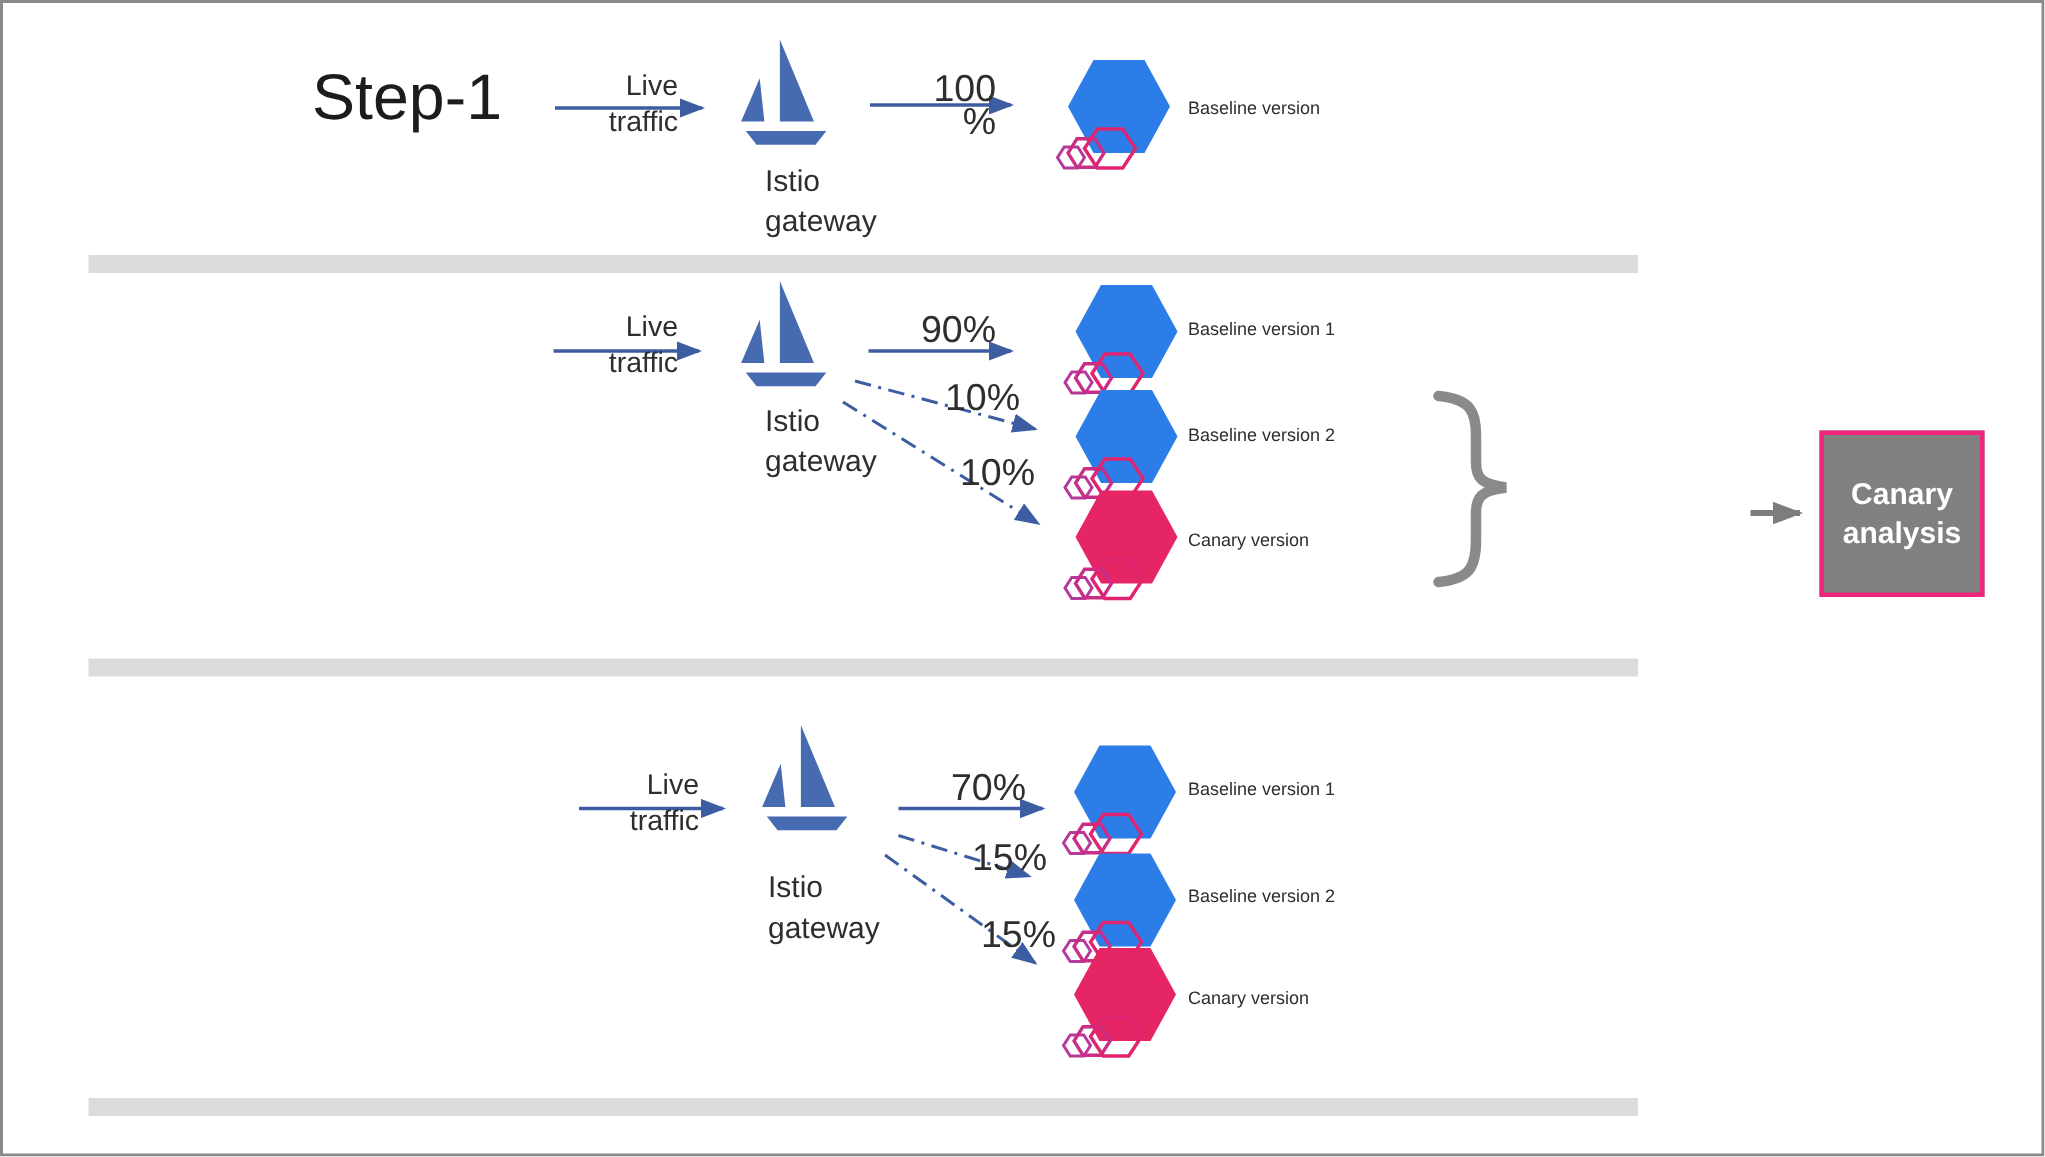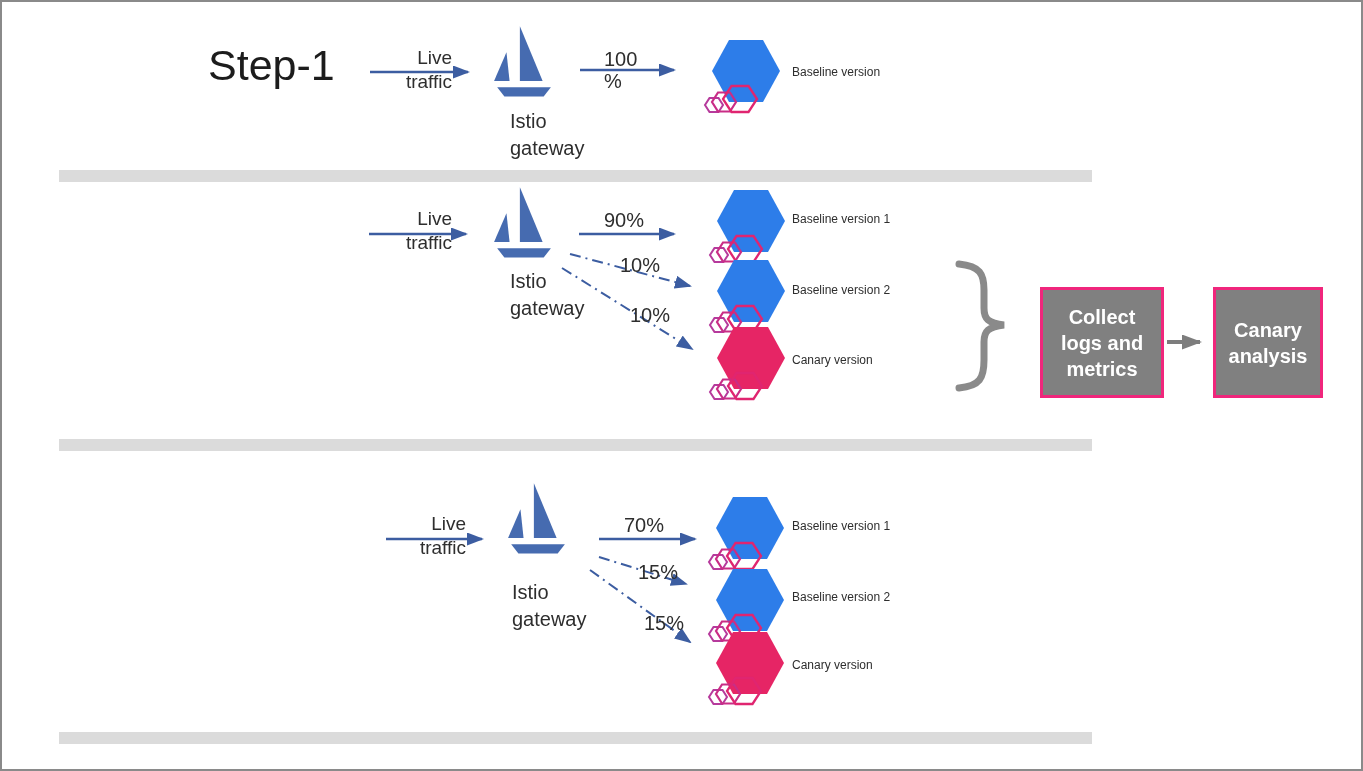--- a/index.html
+++ b/index.html
@@ -10,21 +10,21 @@
     border:2px solid #8a8a8a;
     background:#fff;
     font-family:"Liberation Sans",sans-serif;
     overflow:hidden;
   }
   #arrow-layer{position:absolute;left:0;top:0;z-index:1;}
   .lbl{position:absolute;z-index:2;white-space:pre-line;color:var(--label-text);}
   .step-title{font-size:43px;line-height:1.0;color:var(--text-dark);letter-spacing:0px;}
   .traffic-lbl{font-size:19px;line-height:24px;text-align:right;width:72px;}
   .gateway-lbl{font-size:20px;line-height:27px;text-align:left;}
-  .pct-lbl{font-size:20px;line-height:22px;text-align:left;width:60px;}
+  .pct-lbl{font-size:25px;line-height:22px;text-align:right;width:60px;}
   .node{position:absolute;z-index:2;width:90px;height:84px;}
   .node-lbl{font-size:12px;line-height:20px;}
   .hex-blue{fill:var(--hex-blue);}
   .hex-pink{fill:var(--hex-pink);}
   .mini-front{fill:none;stroke:var(--mini-hex-front);stroke-width:2.3;}
   .mini-mid{fill:none;stroke:var(--mini-hex-mid);stroke-width:2.2;}
   .mini-back{fill:none;stroke:var(--mini-hex-back);stroke-width:2;}
   .sail{position:absolute;z-index:2;}
   .sail polygon{fill:var(--istio-blue);}
   .sep{position:absolute;left:57px;width:1033px;height:12px;background:var(--separator);z-index:0;}
@@ -142,23 +142,20 @@
   <div class="node" style="left:705px;top:323px;">
     <svg width="90" height="84" viewBox="0 0 90 84">
       <polygon class="hex-pink" points="27,2 61,2 78,33 61,64 27,64 10,33"></polygon>
       <polygon class="mini-back" points="7.5,60 16.5,60 21,67 16.5,74 7.5,74 3,67"></polygon>
       <polygon class="mini-mid" points="16,54.5 28,54.5 34,64 28,73.5 16,73.5 10,64"></polygon>
       <polygon class="mini-front" points="29.5,48 46.5,48 55,61 46.5,74 29.5,74 21,61"></polygon>
     </svg>
   </div>
   <div class="lbl node-lbl" style="left:790px;top:348px;">Canary version</div>
 
-  <div class="gray-box" style="left:1038px;top:285px;width:124px;height:111px;">Collect
-logs and
-metrics</div>
   <div class="gray-box" style="left:1211px;top:285px;width:110px;height:111px;">Canary
 analysis</div>
 
   <div class="lbl traffic-lbl" style="left:392px;top:510px;">Live
 traffic</div>
 
   <svg class="sail" style="left:504px;top:480px;" width="62" height="77" viewBox="0 0 60 74">
     <polygon points="14,26 17,54 2,54"></polygon>
     <polygon points="27,1 49,54 27,54"></polygon>
     <polygon points="5,60 57,60 50,69 12,69"></polygon>

